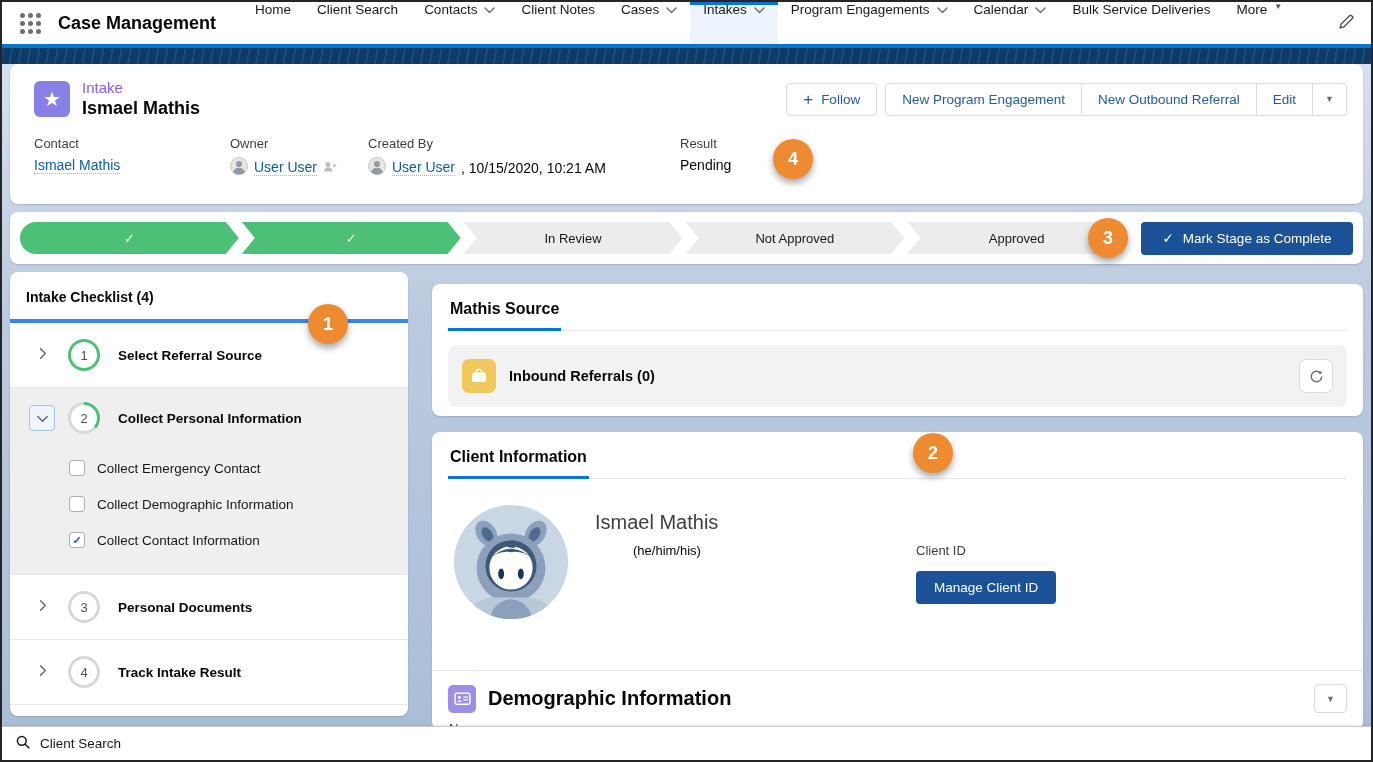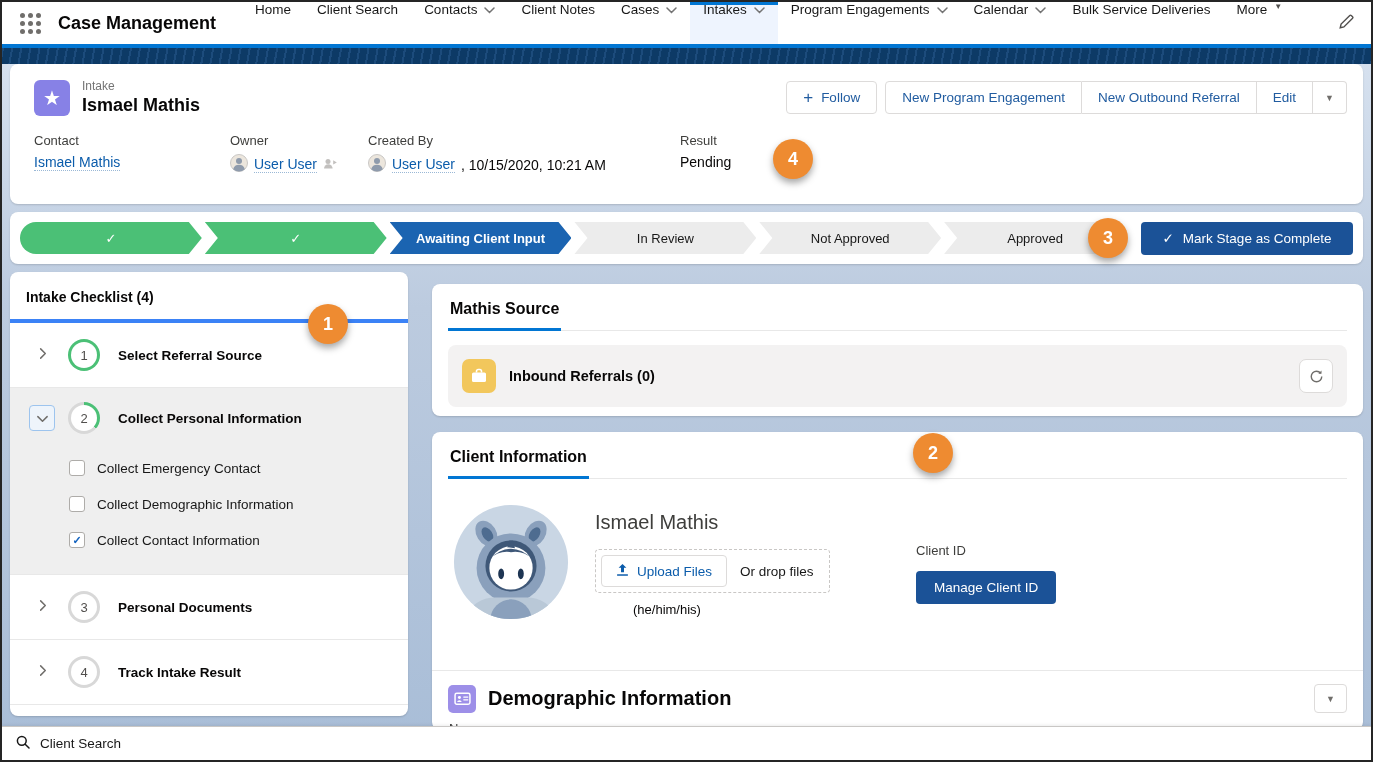--- a/index.html
+++ b/index.html
@@ -35,21 +35,21 @@
   
   .card { position:absolute; background:#fff; border-radius:8px;
           box-shadow:0 1px 2px rgba(0,0,0,.15); }
 
   
   .header-card { left:8px; right:8px; top:62px; height:140px; }
   .hc-top { display:flex; align-items:center; padding:15px 16px 0 24px; }
   .rec-icon { width:36px; height:36px; border-radius:6px; background:var(--icon-purple);
               display:flex; align-items:center; justify-content:center; color:#fff; font-size:20px; }
   .rec-titles { margin-left:12px; }
-  .rec-entity { font-size:12px; color:#737373; }
+  .rec-entity { font-size:15px; color:#8b5cf6; }
   .rec-title { font-size:18px; font-weight:700; color:#080707; margin-top:2px; }
   .actions { margin-left:auto; display:flex; align-items:center; gap:8px; }
   .btn { height:33px; border:1px solid #dddbda; background:#fff; border-radius:4px;
          color:#215ca0; font-size:13.5px; padding:0 16px; display:flex; align-items:center;
          gap:8px; cursor:pointer; font-family:inherit; }
   .btn .plus { font-size:17px; line-height:1; }
   .btn-group { display:flex; }
   .btn-group button { height:33px; border:1px solid #dddbda; border-left-width:0; background:#fff;
          color:#215ca0; font-size:13.5px; padding:0 16px; cursor:pointer; font-family:inherit; }
   .btn-group button:first-child { border-left-width:1px; border-radius:4px 0 0 4px; }
@@ -292,21 +292,20 @@
             <span>Pending</span>
           </div>
         </div>
       </div>
   </section>
 
   <section class="card path-card">
     <div class="path" id="pathStages">
         <div class="stage complete first">✓</div>
         <div class="stage complete">✓</div>
-        <div class="stage current">Awaiting Client Input</div>
         <div class="stage incomplete">In Review</div>
         <div class="stage incomplete">Not Approved</div>
         <div class="stage incomplete last">Approved</div>
       </div>
     <button class="mark-btn">
       <span>✓</span>
       <span>Mark Stage as Complete</span>
     </button>
   </section>
 
@@ -430,32 +429,20 @@
             <path d="M56 45 L62 38 L64 46 Z" fill="#3f5878"></path>
             <ellipse cx="50" cy="72" rx="3" ry="5.5" fill="#1e3553"></ellipse>
             <ellipse cx="70" cy="72" rx="3" ry="5.5" fill="#1e3553"></ellipse>
             <path d="M10 120 Q22 96 44 96 L76 96 Q98 96 110 120 Z" fill="#b9c8d7"></path>
             <circle cx="60" cy="119" r="21" fill="#8aa0bc"></circle>
           </g>
         </svg>
       </div>
       <div class="client-mid">
         <div class="client-name">Ismael Mathis</div>
-        <div class="dropzone">
-          <button class="upload-btn">
-            <span>
-              <svg width="13" height="14" viewBox="0 0 14 14">
-                  <path d="M7 0.5l4.2 4.2H8.6v4.6H5.4V4.7H2.8z" fill="#0b5cab"></path>
-                  <path d="M1.2 11.6h11.6v1.6H1.2z" fill="#0b5cab"></path>
-                </svg>
-            </span>
-            <span>Upload Files</span>
-          </button>
-          <span class="drop-label">Or drop files</span>
-        </div>
         <div class="pronouns">(he/him/his)</div>
       </div>
       <div class="client-right">
         <div class="cid-label">Client ID</div>
         <button class="manage-btn">Manage Client ID</button>
       </div>
     </div>
     <div class="section-divider"></div>
     <div class="section-head">
       <div class="sec-icon">

